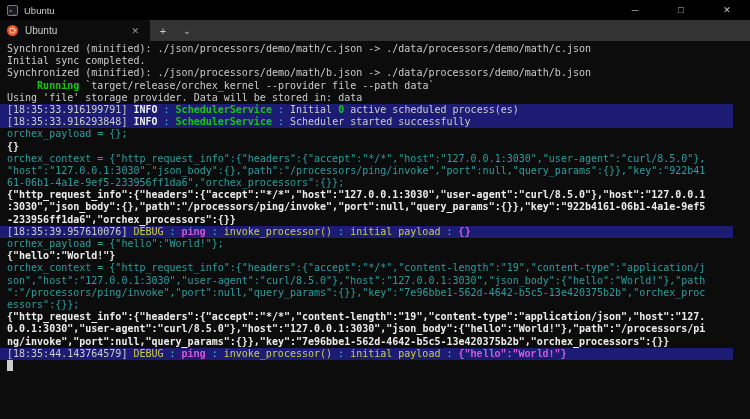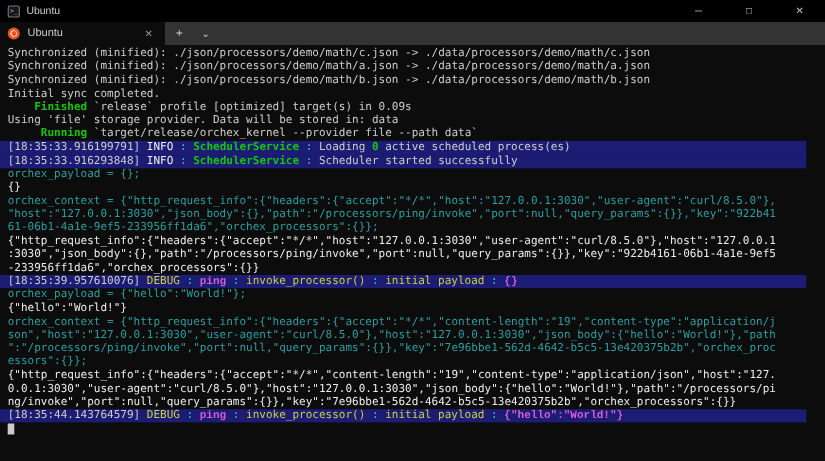--- a/index.html
+++ b/index.html
@@ -55,21 +55,21 @@
     font-family:"DejaVu Sans Mono", monospace;
     font-size:10px; line-height:12.2px;
     padding:2px 17px 0 0;
     overflow:hidden;
   }
   .tline { white-space:pre; padding-left:7px; height:12.2px; }
   .tline.blue { background:var(--log_line_bg,#1c1c74); }
   .c-fg   { color:var(--fg,#ccc); }
   .c-grn  { color:var(--green,#16c60c); font-weight:bold; }
   .c-teal { color:var(--teal,#2c9ea0); }
-  .c-wht  { color:var(--white,#ececec); font-weight:normal; }
+  .c-wht  { color:var(--white,#ececec); font-weight:bold; }
   .c-yel  { color:var(--yellow,#cdcd42); font-weight:normal; }
   .c-mag  { color:var(--magenta,#d65cd6); font-weight:bold;font-family:Liberation Mono, monospace; }
   .c-cyn  { color:var(--cyan,#3ec5d5); }
   .cursor {
     display:inline-block; width:6px; height:10.5px; margin-left:7px;
     background:var(--fg,#ccc); vertical-align:text-bottom;
   }
 </style>
 </head>
 <body>
@@ -92,27 +92,25 @@
       <span class="tab-label">Ubuntu</span>
       <span class="tab-close">✕</span>
     </div>
     <div class="tabbar-btn">+</div>
     <div class="tabbar-btn small">⌄</div>
     <div class="tabbar-spacer"></div>
   </div>
 
   <div class="terminal" id="terminal">
       <div class="tline"><span class="c-fg">Synchronized (minified): ./json/processors/demo/math/c.json -&gt; ./data/processors/demo/math/c.json</span></div>
-      <div class="tline"><span class="c-fg">Synchronized (minified): ./json/processors/demo/math/a.json -&gt; ./data/processors/demo/math/a.json</span></div>
+      <div class="tline"><span class="c-fg">Initial sync completed.</span></div>
       <div class="tline"><span class="c-fg">Synchronized (minified): ./json/processors/demo/math/b.json -&gt; ./data/processors/demo/math/b.json</span></div>
-      <div class="tline"><span class="c-fg">Initial sync completed.</span></div>
-      <div class="tline"><span class="c-grn">    Finished</span><span class="c-fg"> `release` profile [optimized] target(s) in 0.09s</span></div>
+      <div class="tline"><span class="c-grn">     Running</span><span class="c-fg"> `target/release/orchex_kernel --provider file --path data`</span></div>
       <div class="tline"><span class="c-fg">Using 'file' storage provider. Data will be stored in: data</span></div>
-      <div class="tline"><span class="c-grn">     Running</span><span class="c-fg"> `target/release/orchex_kernel --provider file --path data`</span></div>
-      <div class="tline blue"><span class="c-fg">[18:35:33.916199791] </span><span class="c-wht">INFO</span><span class="c-cyn"> : </span><span class="c-grn">SchedulerService</span><span class="c-cyn"> : </span><span class="c-fg">Loading </span><span class="c-grn">0</span><span class="c-fg"> active scheduled process(es)</span></div>
+      <div class="tline blue"><span class="c-fg">[18:35:33.916199791] </span><span class="c-wht">INFO</span><span class="c-cyn"> : </span><span class="c-grn">SchedulerService</span><span class="c-cyn"> : </span><span class="c-fg">Initial </span><span class="c-grn">0</span><span class="c-fg"> active scheduled process(es)</span></div>
       <div class="tline blue"><span class="c-fg">[18:35:33.916293848] </span><span class="c-wht">INFO</span><span class="c-cyn"> : </span><span class="c-grn">SchedulerService</span><span class="c-cyn"> : </span><span class="c-fg">Scheduler started successfully</span></div>
       <div class="tline"><span class="c-teal">orchex_payload = {};</span></div>
       <div class="tline"><span class="c-wht">{}</span></div>
       <div class="tline"><span class="c-teal">orchex_context = {"http_request_info":{"headers":{"accept":"*/*","host":"127.0.0.1:3030","user-agent":"curl/8.5.0"},</span></div>
       <div class="tline"><span class="c-teal">"host":"127.0.0.1:3030","json_body":{},"path":"/processors/ping/invoke","port":null,"query_params":{}},"key":"922b41</span></div>
       <div class="tline"><span class="c-teal">61-06b1-4a1e-9ef5-233956ff1da6","orchex_processors":{}};</span></div>
       <div class="tline"><span class="c-wht">{"http_request_info":{"headers":{"accept":"*/*","host":"127.0.0.1:3030","user-agent":"curl/8.5.0"},"host":"127.0.0.1</span></div>
       <div class="tline"><span class="c-wht">:3030","json_body":{},"path":"/processors/ping/invoke","port":null,"query_params":{}},"key":"922b4161-06b1-4a1e-9ef5</span></div>
       <div class="tline"><span class="c-wht">-233956ff1da6","orchex_processors":{}}</span></div>
       <div class="tline blue"><span class="c-fg">[18:35:39.957610076] </span><span class="c-yel">DEBUG</span><span class="c-cyn"> : </span><span class="c-mag">ping</span><span class="c-cyn"> : </span><span class="c-yel">invoke_processor()</span><span class="c-cyn"> : </span><span class="c-yel">initial payload</span><span class="c-cyn"> : </span><span class="c-mag">{}</span></div>

